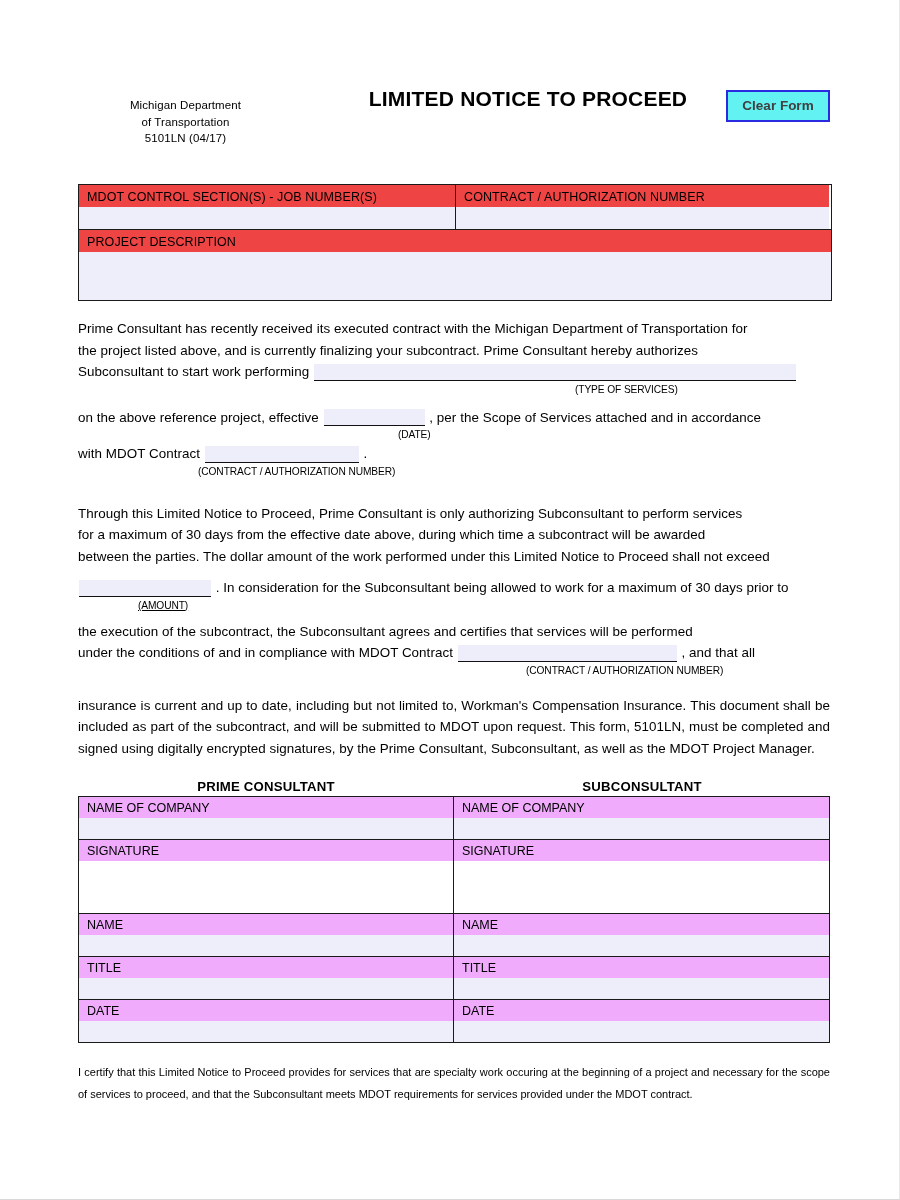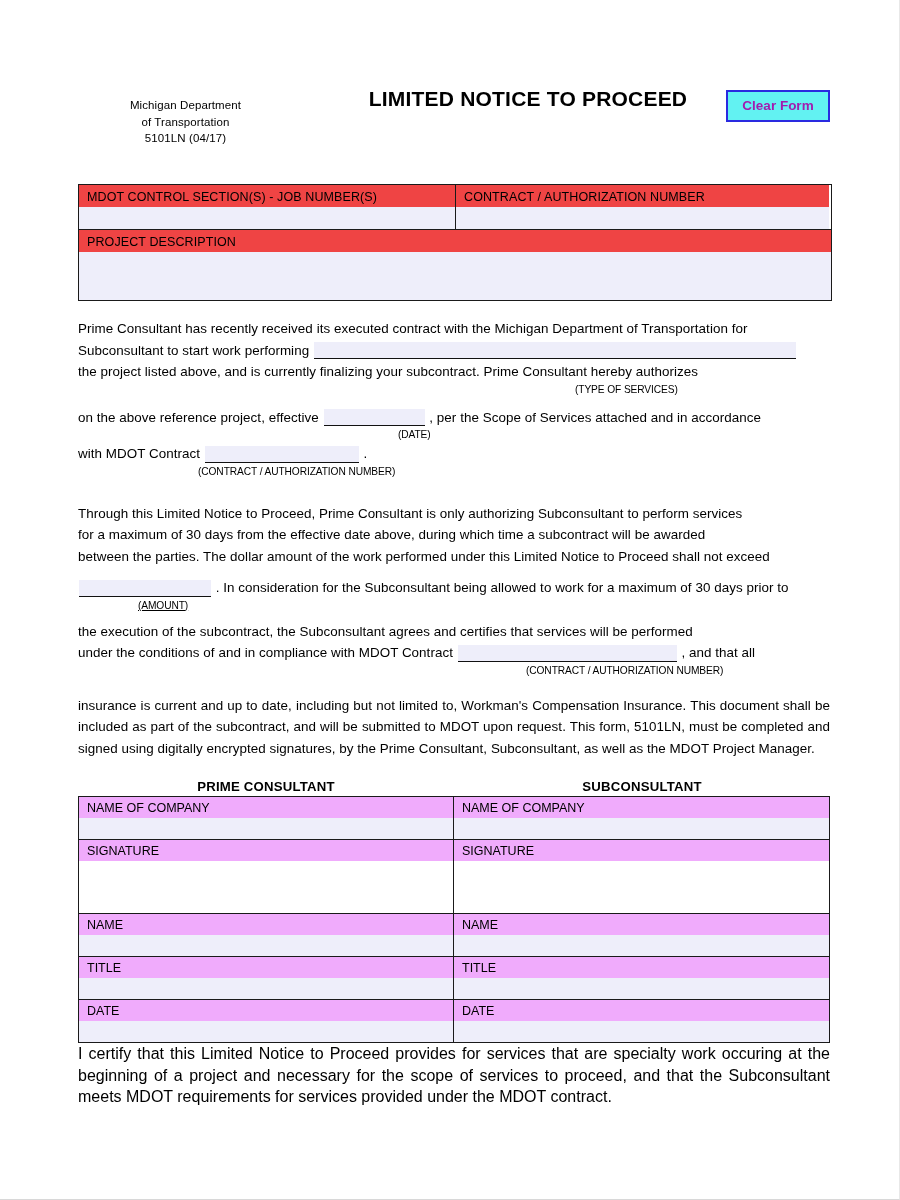--- a/index.html
+++ b/index.html
@@ -58,21 +58,21 @@
     letter-spacing: 0.2px;
   }
   .clear-form-btn {
     position: absolute;
     right: 0;
     top: 6px;
     width: 104px;
     height: 32px;
     background: #62f2f2;
     border: 2px solid #2a2ae0;
-    color: #a21caf;
+    color: #404040;
     font-size: 13.5px;
     font-weight: bold;
     line-height: 28px;
     text-align: center;
     box-sizing: border-box;
     cursor: pointer;
     padding: 0;
     font-family: "Liberation Sans", sans-serif;
   }
 
@@ -206,21 +206,22 @@
     border: none;
     outline: none;
     font-family: "Liberation Sans", sans-serif;
     font-size: 12.5px;
     padding: 0 6px;
     height: 21px;
   }
   .sig-input.tall { height: 52px; background: #ffffff; }
 
   .closing {
-    font-size: 16px;
+    margin-top: 19px;
+    font-size: 11px;
     line-height: 21.5px;
     text-align: justify;
   }
 </style>
 </head>
 <body>
 
 <div class="page">
   <div class="sheet">
 
@@ -248,25 +249,25 @@
       <div class="row h-big last">
         <div class="cell c-full">
           <div class="cell-label">PROJECT DESCRIPTION</div>
           <input class="cell-input" type="text" value="" style="">
         </div>
       </div>
     </div>
 
     <div class="para blk">
       <span class="flowline">Prime Consultant has recently received its executed contract with the Michigan Department of Transportation for</span>
+      <span class="flowline">the project listed above, and is currently finalizing your subcontract. Prime Consultant hereby authorizes</span>
       <span class="flowline">
         <span>Subconsultant to start work performing</span>
         <input class="field f-services" type="text" value="" style="">
       </span>
-      <span class="flowline">the project listed above, and is currently finalizing your subcontract. Prime Consultant hereby authorizes</span>
       <span class="caption">
         <span class="cap-at" style="left:497px;">(TYPE OF SERVICES)</span>
       </span>
     </div>
 
     <div class="para" style="margin-top:11px;">
       <span class="flowline">
         <span>on the above reference project, effective</span>
         <input class="field f-date" type="text" value="" style="">
         <span>, per the Scope of Services attached and in accordance</span>

